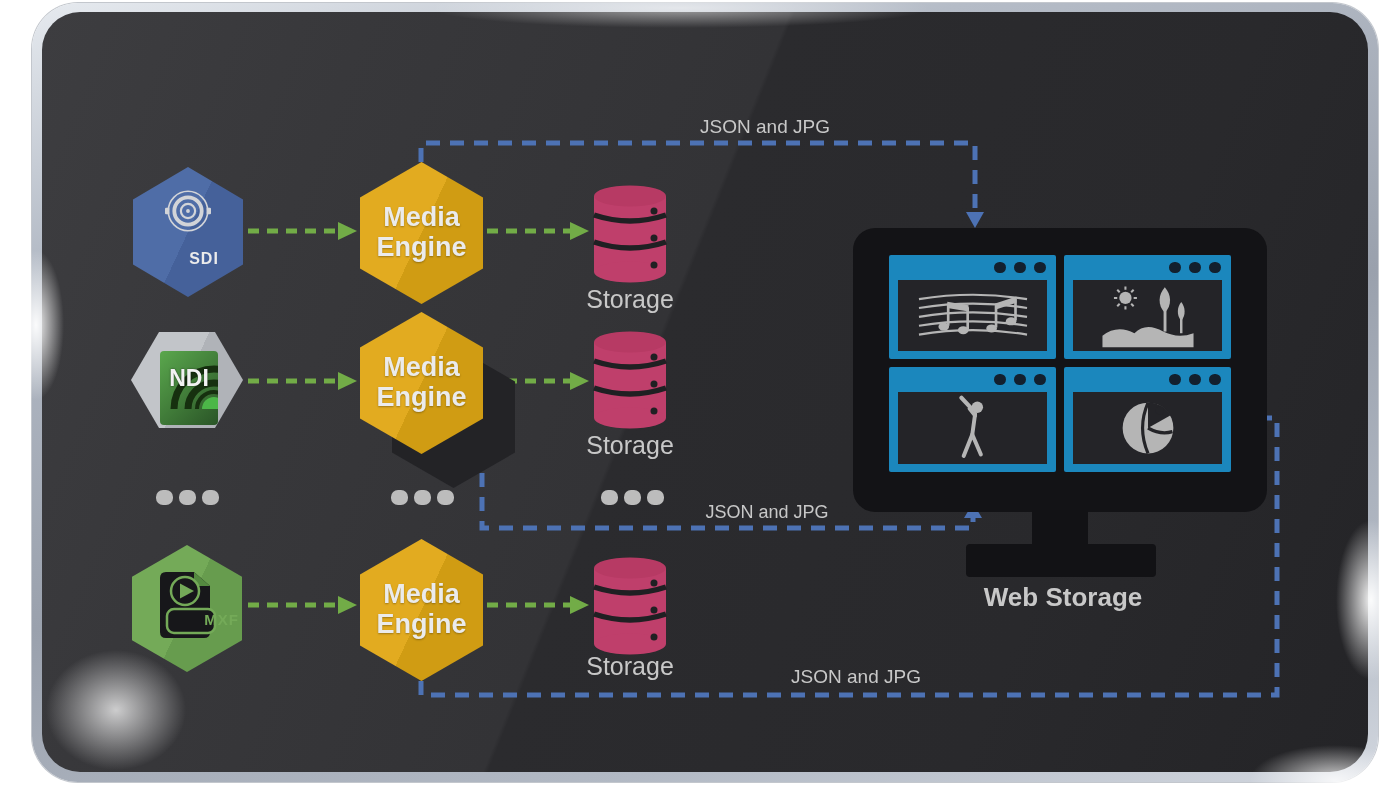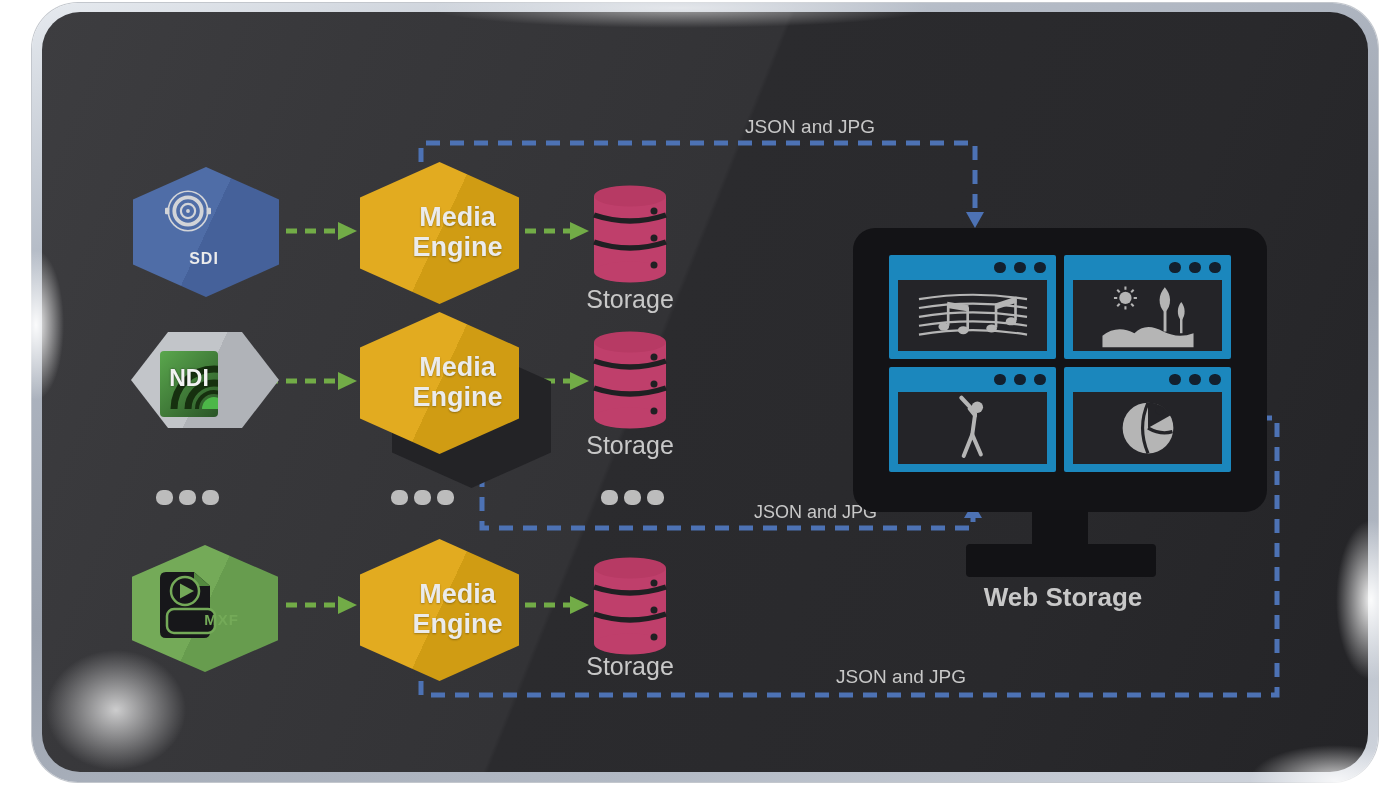--- a/index.html
+++ b/index.html
@@ -20,21 +20,21 @@
   .glint.g2{left:46px;top:650px;width:140px;height:120px;
     background:radial-gradient(closest-side,rgba(255,255,255,.75),rgba(255,255,255,0));}
   .glint.g3{left:1336px;top:520px;width:70px;height:160px;
     background:radial-gradient(closest-side,rgba(255,255,255,.95),rgba(255,255,255,0));}
   .glint.g4{left:1250px;top:745px;width:170px;height:70px;
     background:radial-gradient(closest-side,rgba(255,255,255,.8),rgba(255,255,255,0));}
   .glint.g5{left:430px;top:-12px;width:500px;height:40px;
     background:radial-gradient(closest-side,rgba(255,255,255,.55),rgba(255,255,255,0));}
 
   
-  .hex{position:absolute;z-index:2;padding-left:36px;}
+  .hex{position:absolute;z-index:2;}
   .hex.pt{clip-path:polygon(50% 0%,100% 25%,100% 75%,50% 100%,0% 75%,0% 25%);}
   .hex.ft{clip-path:polygon(25% 0%,75% 0%,100% 50%,75% 100%,25% 100%,0% 50%);}
   .hex-sdi{left:133px;top:167px;width:110px;height:130px;
     background:linear-gradient(115deg,var(--sdi-blue-light) 50%,var(--sdi-blue-dark) 50%);}
   .hex-ndi{left:131px;top:332px;width:112px;height:96px;
     background:linear-gradient(115deg,var(--ndi-silver-light) 50%,var(--ndi-silver-dark) 50%);}
   .hex-mxf{left:132px;top:545px;width:110px;height:127px;
     background:linear-gradient(115deg,var(--mxf-green-light) 50%,var(--mxf-green-dark) 50%);}
   .hex-engine{width:123px;height:142px;
     background:linear-gradient(115deg,var(--gold-light) 50%,var(--gold-dark) 50%);
@@ -43,21 +43,21 @@
   .hex-e2{left:360px;top:312px;}
   .hex-e3{left:360px;top:539px;}
   .hex-ghost{left:392px;top:346px;width:123px;height:142px;background:#232326;z-index:1;}
   .engine-label{width:92px;text-align:center;font-size:27px;line-height:1.1;font-weight:bold;
     color:var(--text-white);text-shadow:0 1px 2px rgba(0,0,0,.3);}
   .ghost-e{position:absolute;left:441px;top:408px;z-index:1;font-size:27px;font-weight:bold;color:#8a8a8e;}
 
   .sdi-icon{position:absolute;left:165px;top:188px;}
   .sdi-label{position:absolute;left:133px;top:250px;width:110px;text-align:center;
     font-size:16px;font-weight:bold;letter-spacing:1px;color:var(--text-white);padding-left:16px;}
-  .ndi-logo{position:absolute;left:160px;top:351px;width:58px;height:66px;border-radius:4px;
+  .ndi-logo{position:absolute;left:160px;top:351px;width:58px;height:74px;border-radius:4px;
     overflow:hidden;background:linear-gradient(135deg,var(--ndi-logo-green-light) 0%,var(--ndi-logo-green-dark) 100%);}
   .ndi-text{position:absolute;left:0;top:14px;width:58px;text-align:center;
     font-size:23px;font-weight:bold;color:#f2f2f2;text-shadow:0 0 2px rgba(0,0,0,.6);}
   .mxf-icon{position:absolute;left:158px;top:570px;}
   .mxf-text{position:absolute;left:167px;top:611px;width:48px;text-align:right;
     font-size:15px;font-weight:bold;letter-spacing:1px;color:var(--mxf-green-light);margin-left:24px;}
 
   
   .storage{position:absolute;z-index:2;}
   .st1{left:592px;top:184px;} .st2{left:592px;top:330px;} .st3{left:592px;top:556px;}
@@ -69,21 +69,21 @@
   .dots{position:absolute;top:490px;z-index:2;display:flex;gap:6px;}
   .dots span{width:17px;height:15px;border-radius:7px;background:var(--dots-gray);display:block;}
   .d1{left:156px;} .d2{left:391px;} .d3{left:601px;}
 
   
   .connectors{position:absolute;left:0;top:0;z-index:1;}
   .gline{stroke:var(--green-arrow);stroke-width:5;stroke-dasharray:11 8;fill:none;}
   .ghead{fill:var(--green-arrow);}
   .bline{stroke:var(--blue-line);stroke-width:5;stroke-dasharray:14 10;fill:none;}
   .bhead{fill:var(--blue-line);}
-  .flow-label{position:absolute;width:220px;text-align:right;font-size:19px;
+  .flow-label{position:absolute;width:220px;text-align:center;font-size:19px;
     color:var(--label-light);z-index:2;}
   .fl-top{left:655px;top:116px;}
   .fl-mid{left:657px;top:502px;font-size:18px;}
   .fl-bot{left:746px;top:666px;}
 
   
   .monitor{position:absolute;left:853px;top:228px;width:414px;height:284px;
     background:var(--monitor-black);border-radius:22px;z-index:2;}
   .tile{position:absolute;background:var(--tile-blue);border-radius:2px;}
   .tile .tdots{position:absolute;top:7px;right:10px;display:flex;gap:8px;}

